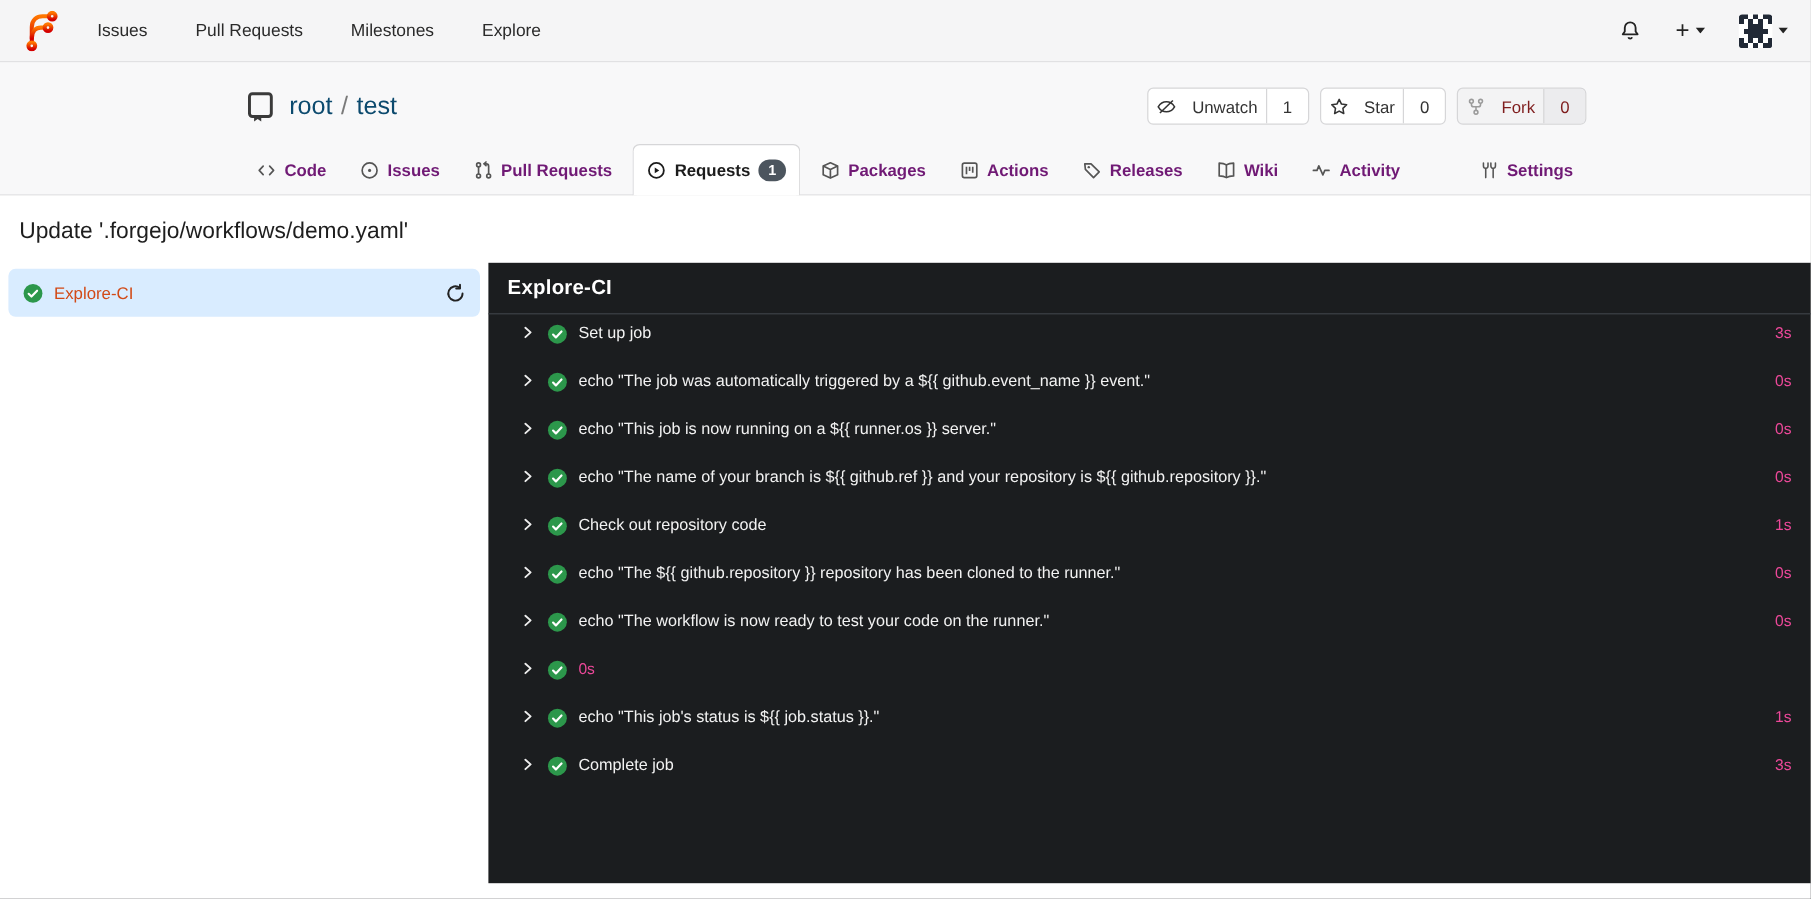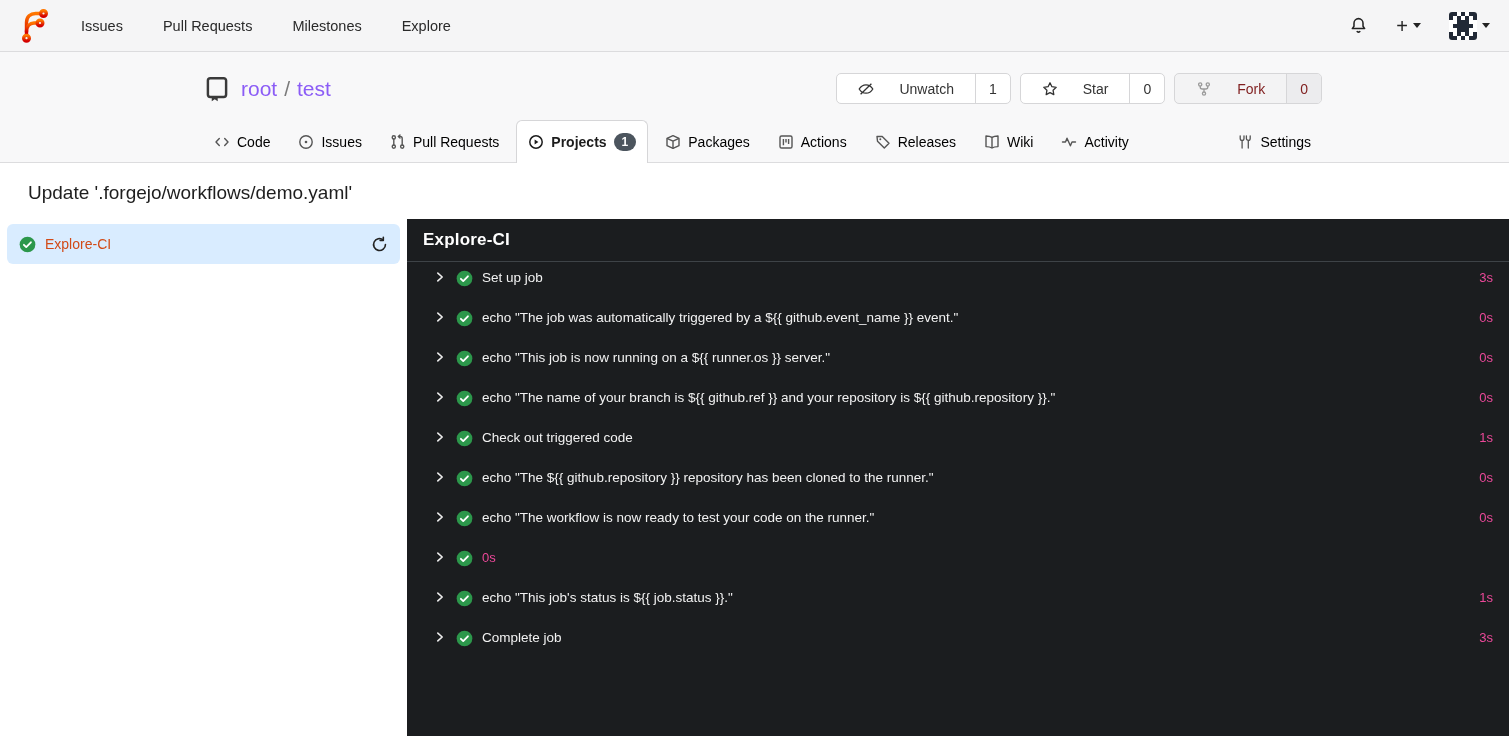--- a/index.html
+++ b/index.html
@@ -24,55 +24,55 @@
   .plus-glyph { font-size:20px; line-height:1; font-weight:400; }
   .caret { width:8px; height:5px; }
   .avatar { width:28px; height:28px; border-radius:3px; background:#fff; }
 
   
   .repo-header { background:#f8f8f9; border-bottom:1px solid #dcdcde; }
   .repo-container { margin:0 187px 0 203px; }
   .repo-title-row { display:flex; align-items:center; padding:21px 0 16px 0; }
   .repo-icon { width:28px; height:28px; color:#3a3a3a; margin-right:10px; }
   .repo-name { font-size:21px; display:flex; align-items:center; gap:7px; }
-  .repo-link { color:#8b5cf6; cursor:pointer; }
+  .repo-link { color:#0c4a6e; cursor:pointer; }
   .repo-sep { color:#7a7a7a; }
   .repo-buttons { margin-left:auto; display:flex; gap:9px; }
   .seg-btn {
     display:flex; align-items:stretch; height:31px;
     border:1px solid #d6d6d8; border-radius:5px; overflow:hidden;
     background:#fff; font-size:14px; color:#333; cursor:pointer;
   }
-  .seg-main { display:flex; align-items:center; gap:25px; padding:0 21px; }
+  .seg-main { display:flex; align-items:center; gap:13px; padding:0 7px; }
   .seg-count { display:flex; align-items:center; padding:0 13px; border-left:1px solid #d6d6d8; }
   .seg-btn.disabled { background:#f3f3f4; color:#7f1d1d; cursor:default; }
   .seg-btn.disabled .seg-count { background:#ececee; }
   .seg-icon { width:16px; height:16px; }
 
   
   .tabs { display:flex; align-items:flex-end; height:42px; }
   .tab {
     display:flex; align-items:center; gap:7px;
-    padding:0 11px; height:41px; font-size:14px; color:#000000;
-    cursor:pointer; margin-right:6px; position:relative;
+    padding:0 11px; height:41px; font-size:14px; color:#701a75;
+    cursor:pointer; margin-right:6px; position:relative;font-weight:bold;
   }
   .tab .t-icon { width:16px; height:16px; color:#555; }
   .tab.active {
     background:#fff; border:1px solid #d6d6d8; border-bottom:none;
     border-radius:6px 6px 0 0; font-weight:700; color:#1c1c1c;
     margin-bottom:-1px; height:43px;
   }
   .tab.settings { margin-left:auto; margin-right:0; }
   .tab-badge {
     background:#4c555e; color:#fff; font-size:12px; font-weight:600;
     border-radius:10px; padding:2px 8px; line-height:1.2;
   }
 
   
-  .page-title-wrap { padding:19px 16px 15px 28px; background:#fff; }
+  .page-title-wrap { padding:19px 16px 15px 16px; background:#fff; }
   .page-title { font-size:19px; color:#1e1e1e; font-weight:400; }
 
   .run-layout { display:flex; height:517px; }
   .sidebar { width:407px; background:#fff; padding:5px 7px; }
   .job-item {
     display:flex; align-items:center; gap:9px;
     background:#d9ecff; border-radius:6px; height:40px; padding:0 12px;
     cursor:pointer;
   }
   .job-name { color:#d24a17; font-size:14px; flex:1; }
@@ -237,21 +237,21 @@
             <path d="M3.8 5v6M8.7 2.5h1.5a2 2 0 0 1 2 2V11"></path>
             <path d="M10 1l-1.6 1.5L10 4"></path>
           </svg>
         <span>Pull Requests</span>
       </div>
       <div class="tab active">
         <svg class="t-icon" viewBox="0 0 16 16" fill="none" stroke="#1c1c1c" stroke-width="1.5">
             <circle cx="8" cy="8" r="6.2"></circle>
             <path d="M6.6 5.6v4.8L10.4 8z" fill="#1c1c1c" stroke="none"></path>
           </svg>
-        <span>Projects</span>
+        <span>Requests</span>
         <span class="tab-badge">1</span>
       </div>
       <div class="tab">
         <svg class="t-icon" viewBox="0 0 16 16" fill="none" stroke="currentColor" stroke-width="1.4" stroke-linejoin="round">
             <path d="M8 1.6 14 4.4v7.2L8 14.4 2 11.6V4.4z"></path>
             <path d="M2 4.4l6 2.8 6-2.8M8 7.2v7.2"></path>
           </svg>
         <span>Packages</span>
       </div>
       <div class="tab">
@@ -366,21 +366,21 @@
       </div>
 
       <div class="step-row">
         <svg class="chev" viewBox="0 0 16 16" fill="none" stroke="currentColor" stroke-width="1.8" stroke-linecap="round" stroke-linejoin="round">
             <path d="M5.5 3.5 10.5 8l-5 4.5"></path>
           </svg>
         <svg class="check-icon" viewBox="0 0 16 16">
             <circle cx="8" cy="8" r="7.4" fill="#2c974b"></circle>
             <path d="M4.6 8.3l2.2 2.2 4.4-4.6" fill="none" stroke="#fff" stroke-width="1.7" stroke-linecap="round" stroke-linejoin="round"></path>
           </svg>
-        <span class="step-name">Check out triggered code</span>
+        <span class="step-name">Check out repository code</span>
         <span class="step-time">1s</span>
       </div>
 
       <div class="step-row">
         <svg class="chev" viewBox="0 0 16 16" fill="none" stroke="currentColor" stroke-width="1.8" stroke-linecap="round" stroke-linejoin="round">
             <path d="M5.5 3.5 10.5 8l-5 4.5"></path>
           </svg>
         <svg class="check-icon" viewBox="0 0 16 16">
             <circle cx="8" cy="8" r="7.4" fill="#2c974b"></circle>
             <path d="M4.6 8.3l2.2 2.2 4.4-4.6" fill="none" stroke="#fff" stroke-width="1.7" stroke-linecap="round" stroke-linejoin="round"></path>

